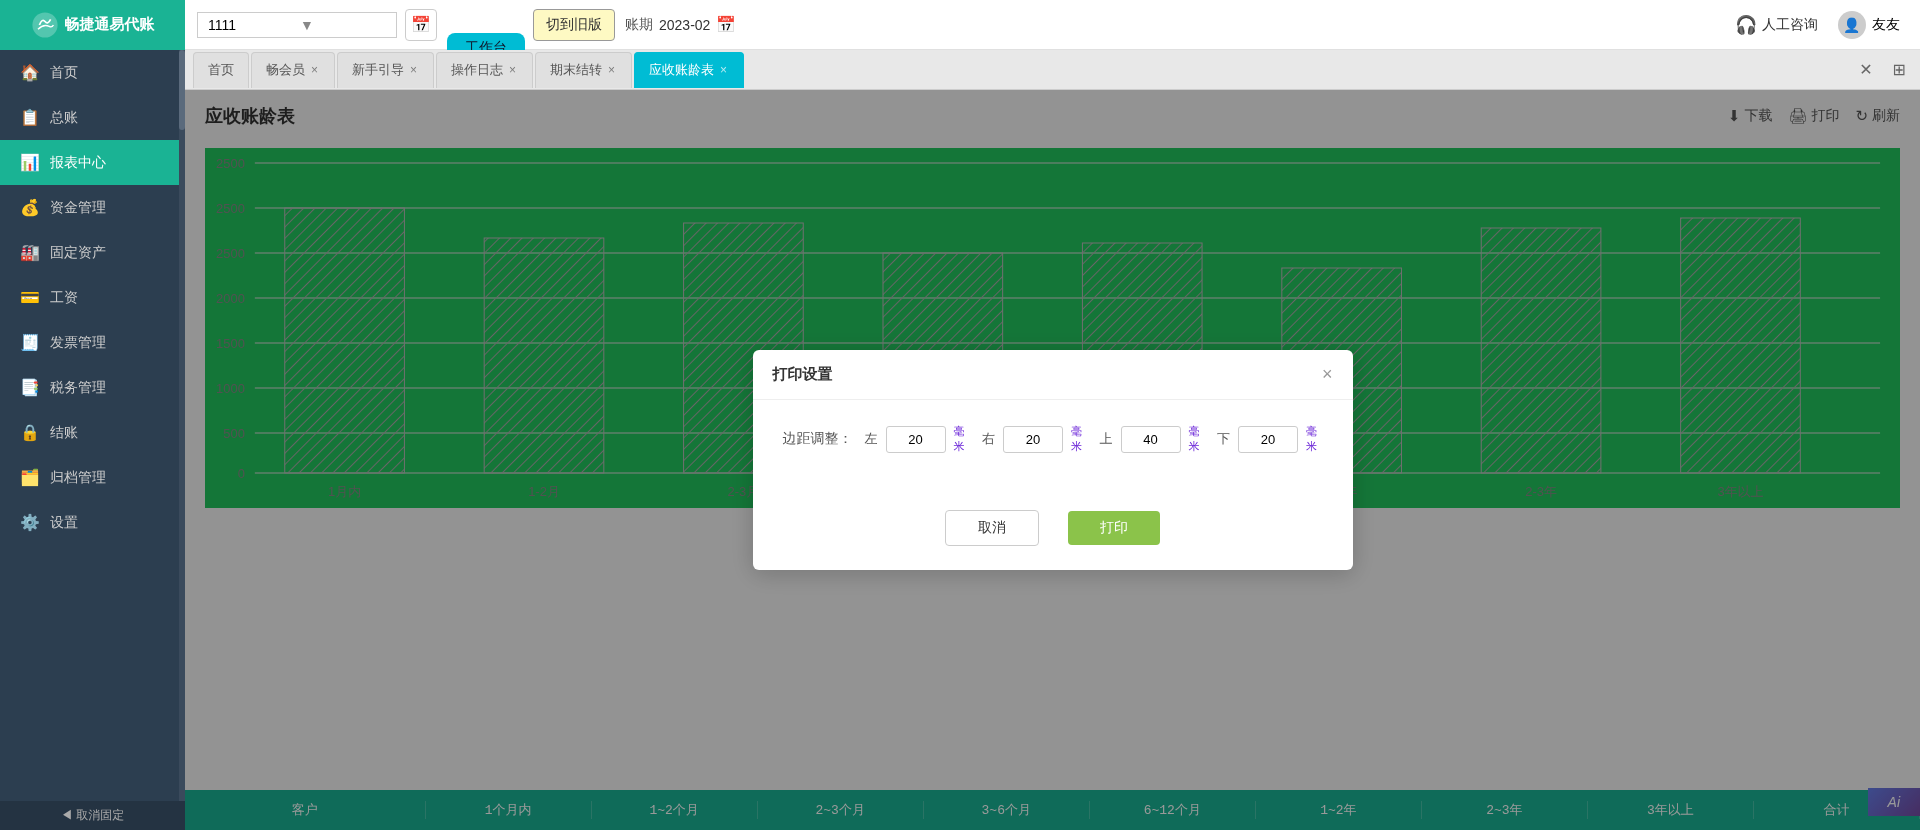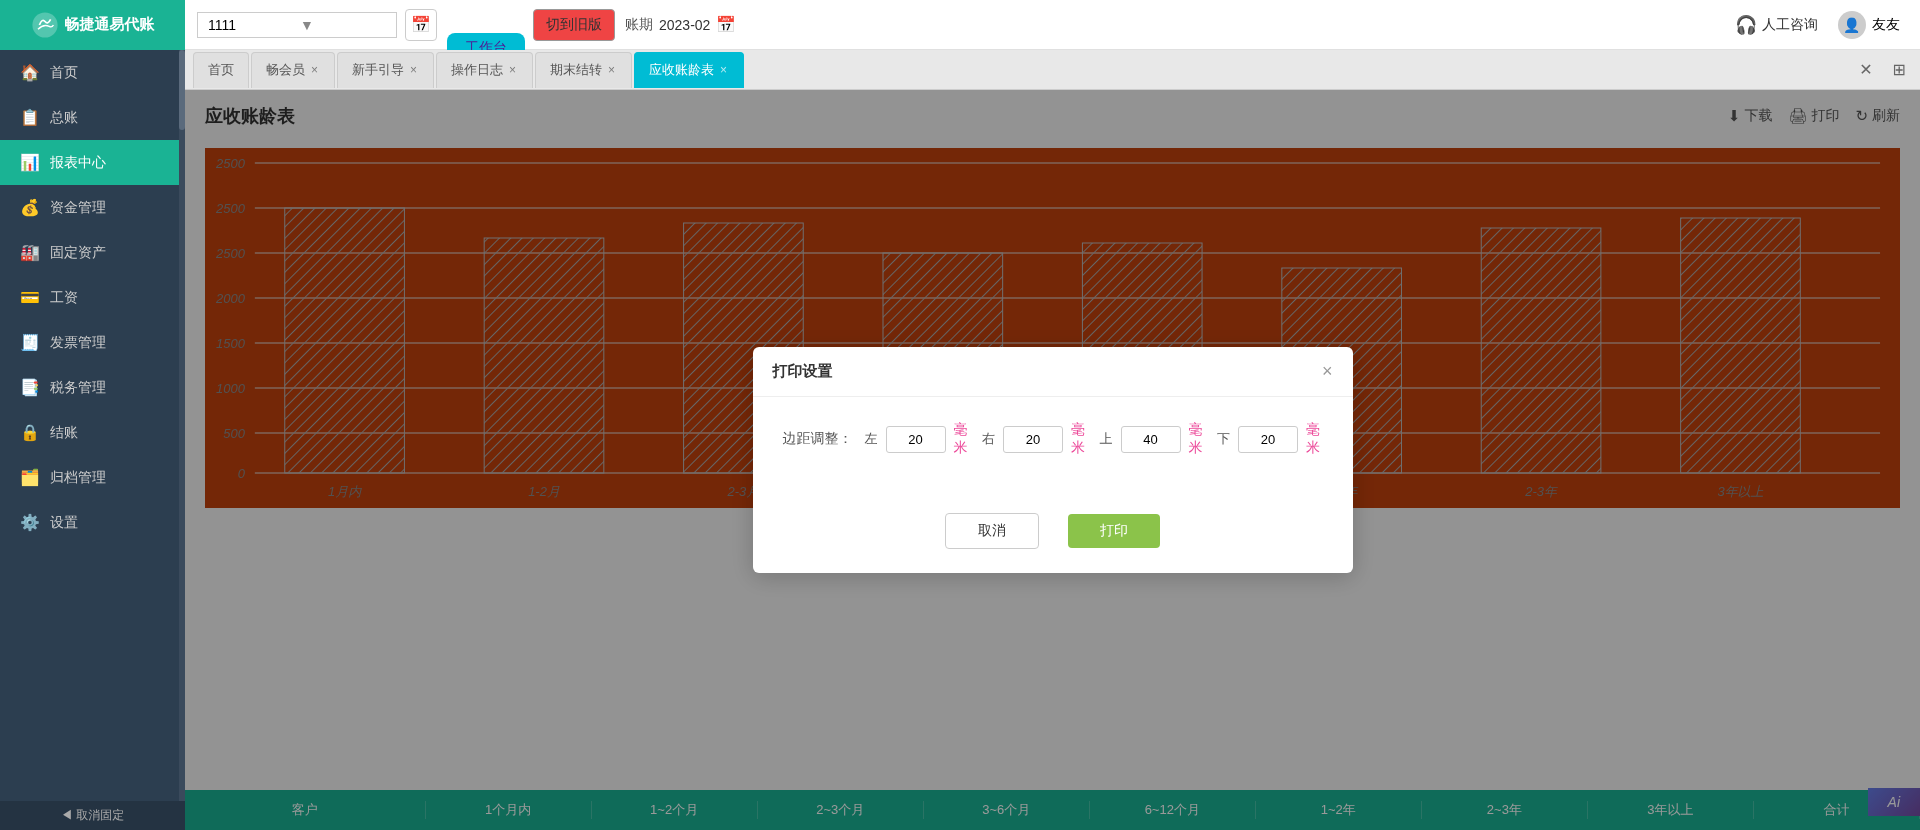--- a/index.html
+++ b/index.html
@@ -44,30 +44,30 @@
     }
     .company-selector span { flex: 1; }
     .header-btn-group {
       display: flex;
       align-items: center;
       gap: 8px;
       margin-left: 4px;
     }
     .btn-workbench {
       background: #00bcd4;
-      color: #4c1d95;
+      color: #0f172a;
       border: none;
       border-radius: 8px;
       padding: 6px 18px;
       cursor: pointer;
       font-size: 14px;
       margin-top: 47px;
     }
     .btn-switch {
-      background: #ef4444;
+      background: #fef9c3;
       color: #333;
       border: 1px solid #999;
       border-radius: 4px;
       padding: 6px 12px;
       cursor: pointer;
       font-size: 14px;
     }
     .period-area {
       display: flex;
       align-items: center;
@@ -256,44 +256,44 @@
       cursor: pointer;
       font-size: 14px;
     }
 
     
     .chart-area {
       padding: 10px 20px;
       background: #f5f5f5;
     }
     .chart-container {
-      background: #c2410c;
+      background: #22c55e;
       height: 360px;
       position: relative;
-      font-style: italic;
     }
     .chart-svg { width: 100%; height: 100%; }
 
     
     .table-header {
       position: absolute;
       bottom: 0;
       left: 0; right: 0;
       height: 40px;
       background: #1ab394;
       display: flex;
       align-items: center;
     }
     .table-header-cell {
       flex: 1;
       text-align: center;
       color: #fff;
       font-size: 13px;
       border-right: 1px solid rgba(255,255,255,0.2);
       padding: 0 8px;
+      font-family: Liberation Mono, monospace;
     }
     .table-header-cell:first-child { flex: 1.5; }
 
     
     .modal-overlay {
       position: absolute;
       top: 0; left: 0; right: 0; bottom: 0;
       background: rgba(0,0,0,0.4);
       display: flex;
       align-items: center;
@@ -350,22 +350,22 @@
     }
     .margin-input {
       width: 60px;
       border: 1px solid #ccc;
       border-radius: 3px;
       padding: 5px 8px;
       font-size: 13px;
       text-align: center;
     }
     .margin-unit {
-      color: #ec4899;
-      font-size: 14px;
+      color: #6d28d9;
+      font-size: 11px;
     }
     .modal-footer {
       display: flex;
       align-items: center;
       justify-content: center;
       gap: 29px;
       padding: 16px 20px 24px;
     }
     .btn-cancel {
       background: #fff;

